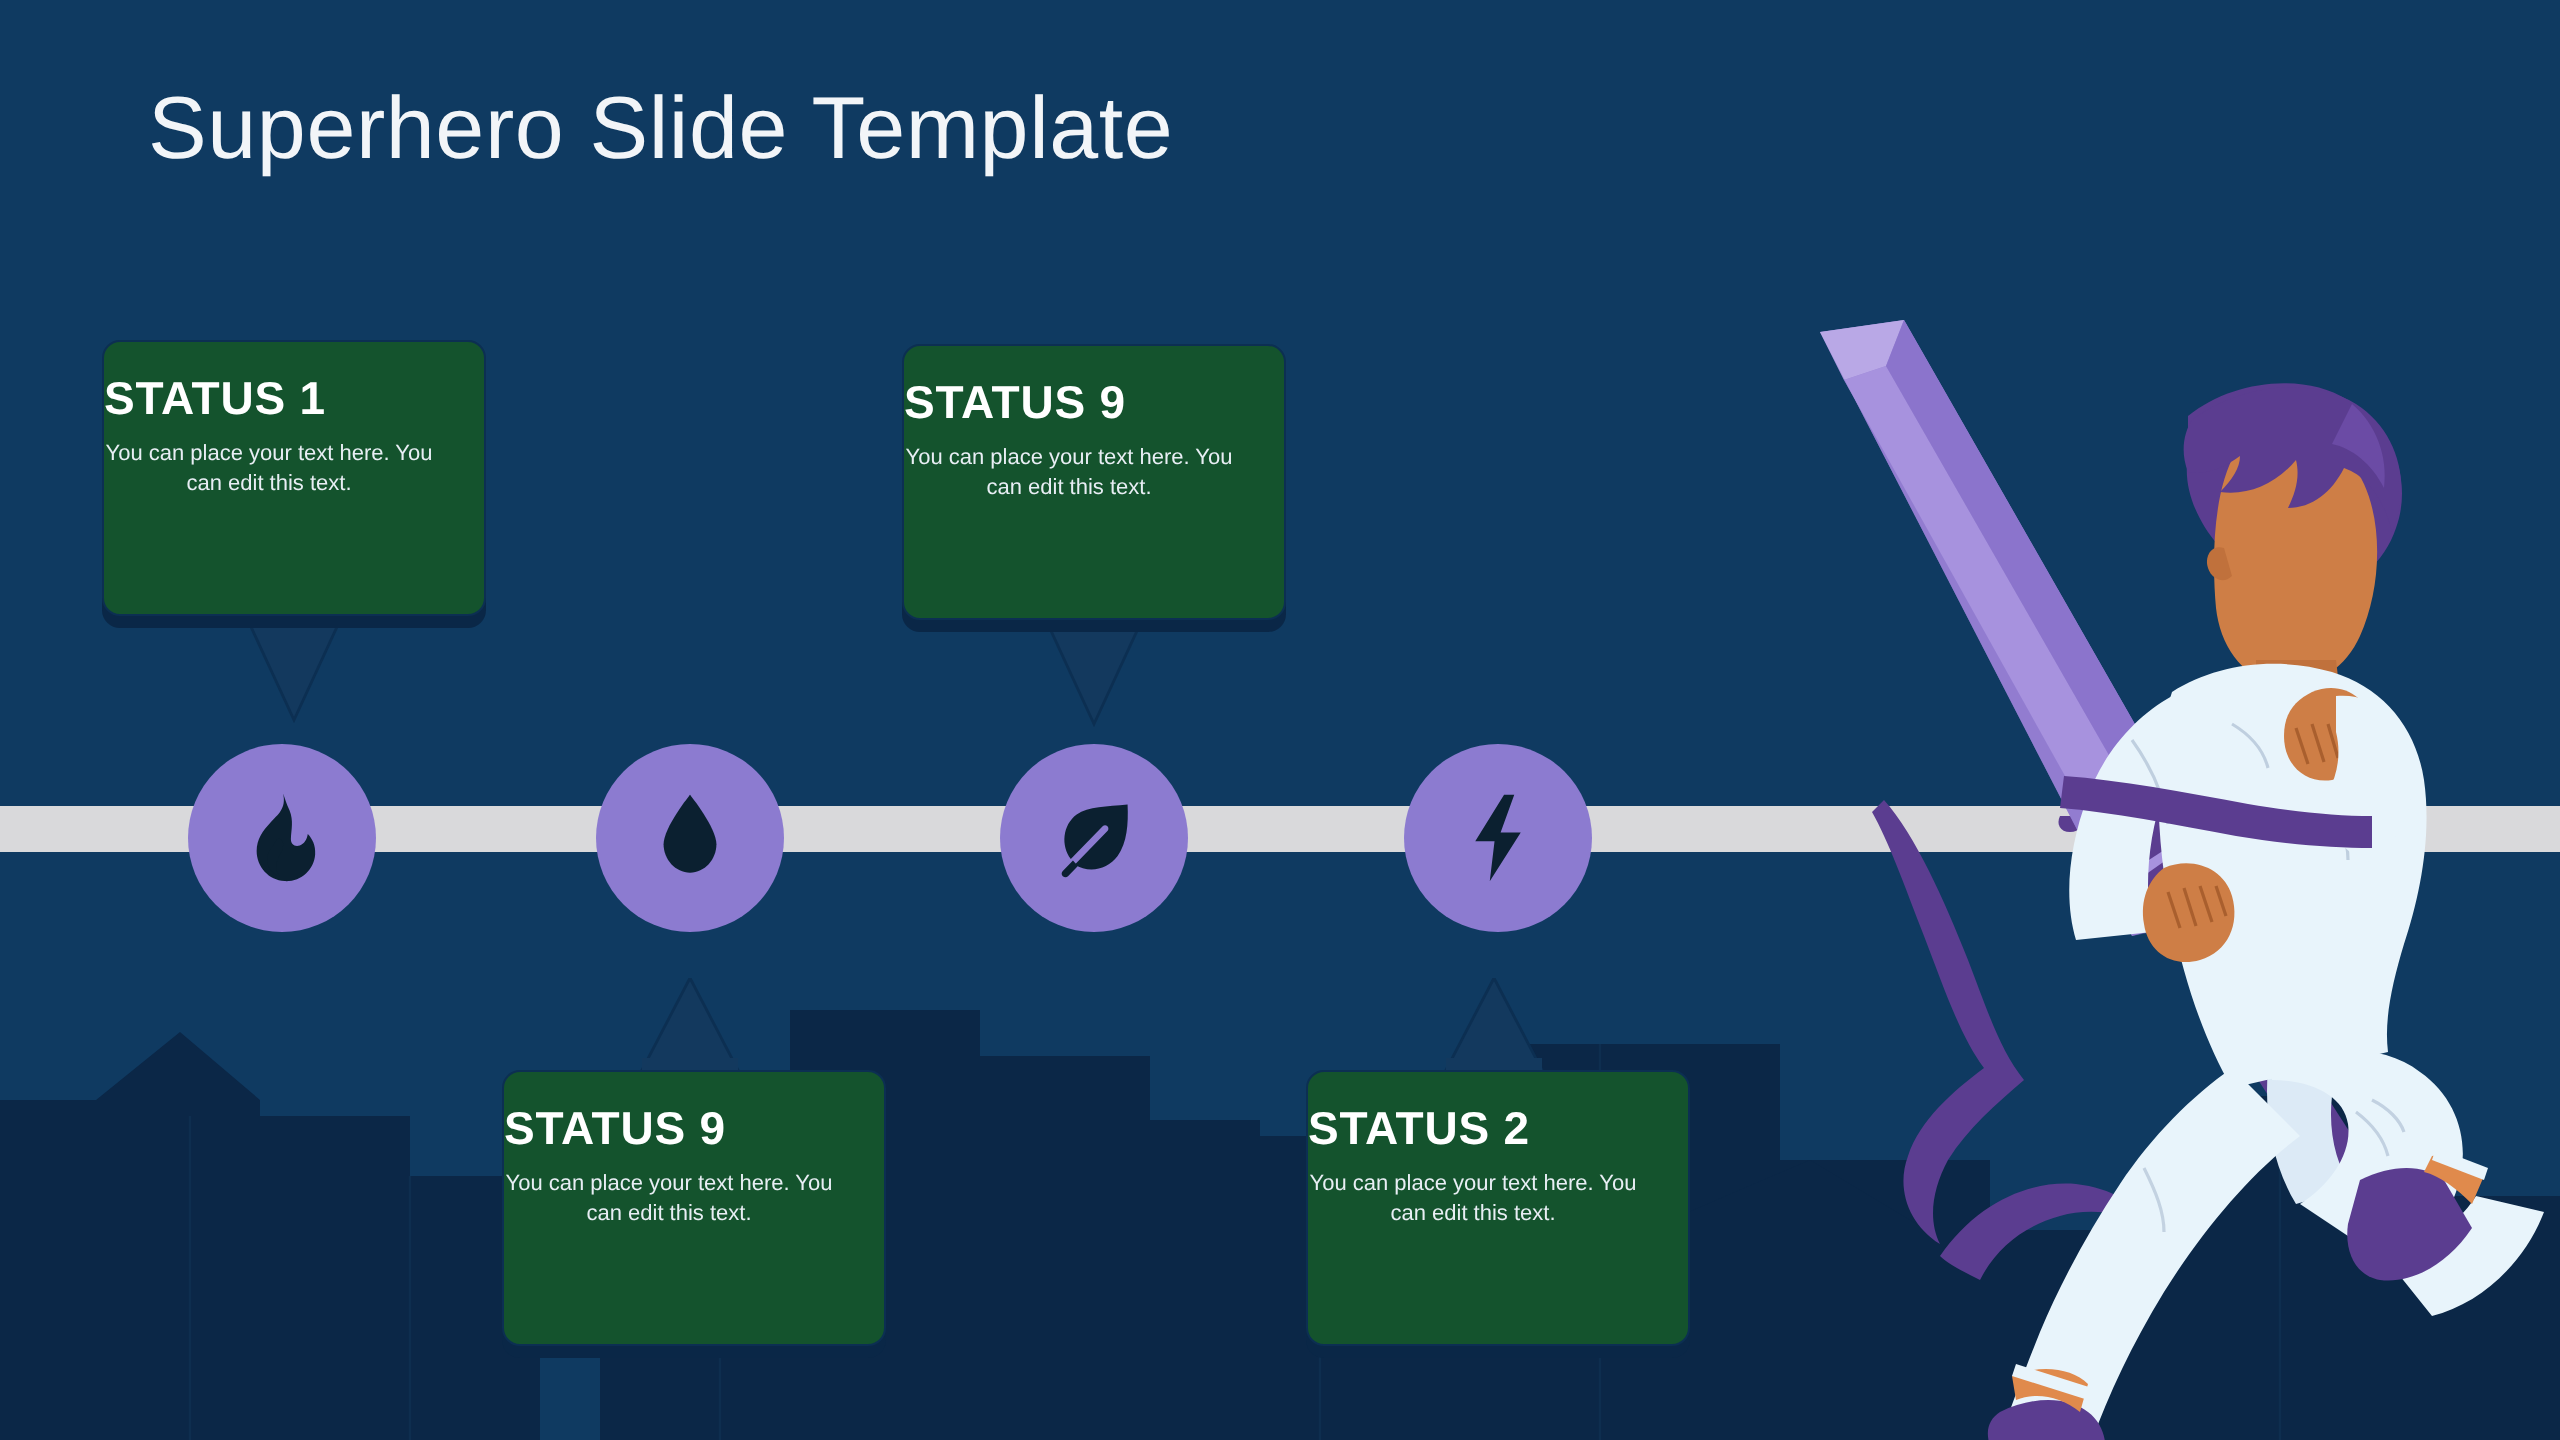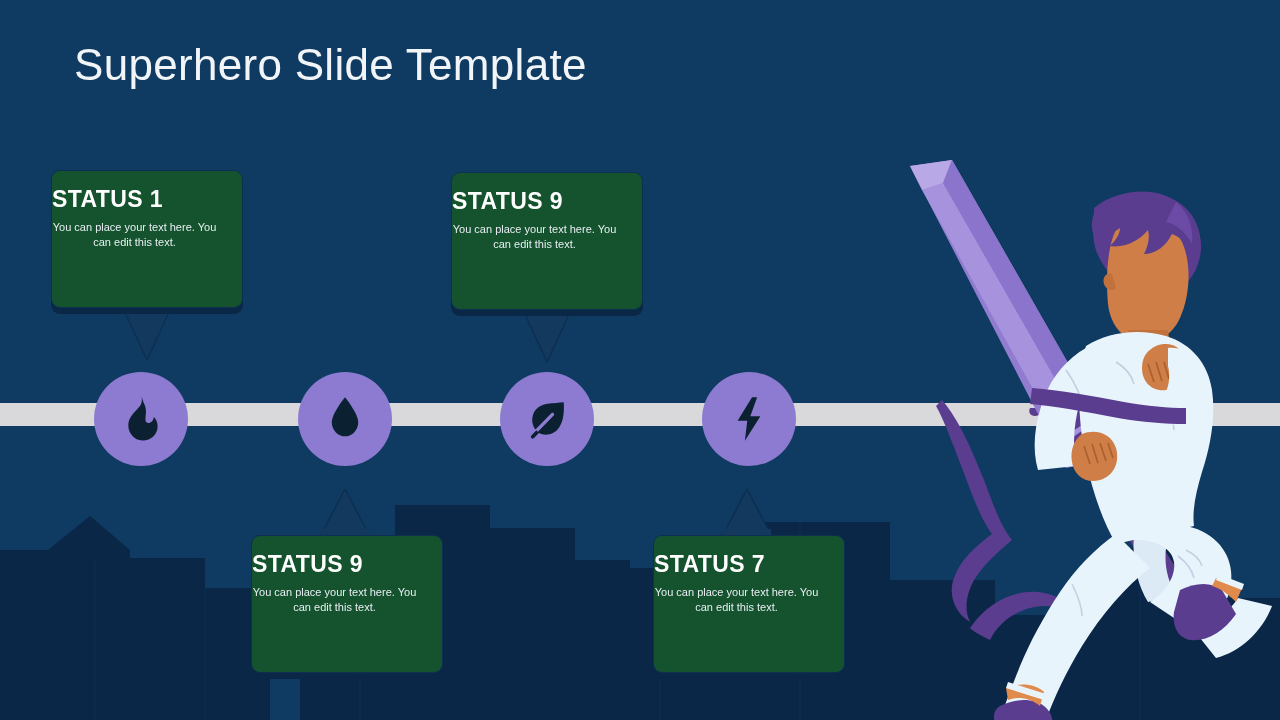--- a/index.html
+++ b/index.html
@@ -170,21 +170,21 @@
     </div>
   </div>
 
   <div class="callout up" style="left:653px; top:535px;">
     <svg class="tail" width="192" height="48" viewBox="0 0 192 48">
       <polygon points="94,0 70,46 118,46" fill="#13395E" stroke="#0C2F52" stroke-width="1.4"></polygon>
       <polygon points="70,40 118,40 118,47 70,47" fill="#13395E"></polygon>
     </svg>
     <div class="shadow"></div>
     <div class="body">
-      <div class="st-title">STATUS 7</div>
+      <div class="st-title">STATUS 2</div>
       <div class="st-text">You can place your text here. You can edit this text.</div>
     </div>
   </div>
 
   <svg id="hero" viewBox="0 0 400 570">
 
     <g>
       <path d="M62 250 C 78 268 92 300 104 330 C 114 356 120 375 132 390
                C 118 402 104 414 94 430 C 86 445 84 460 90 472
                C 74 462 68 444 74 428 C 80 410 96 396 112 384

